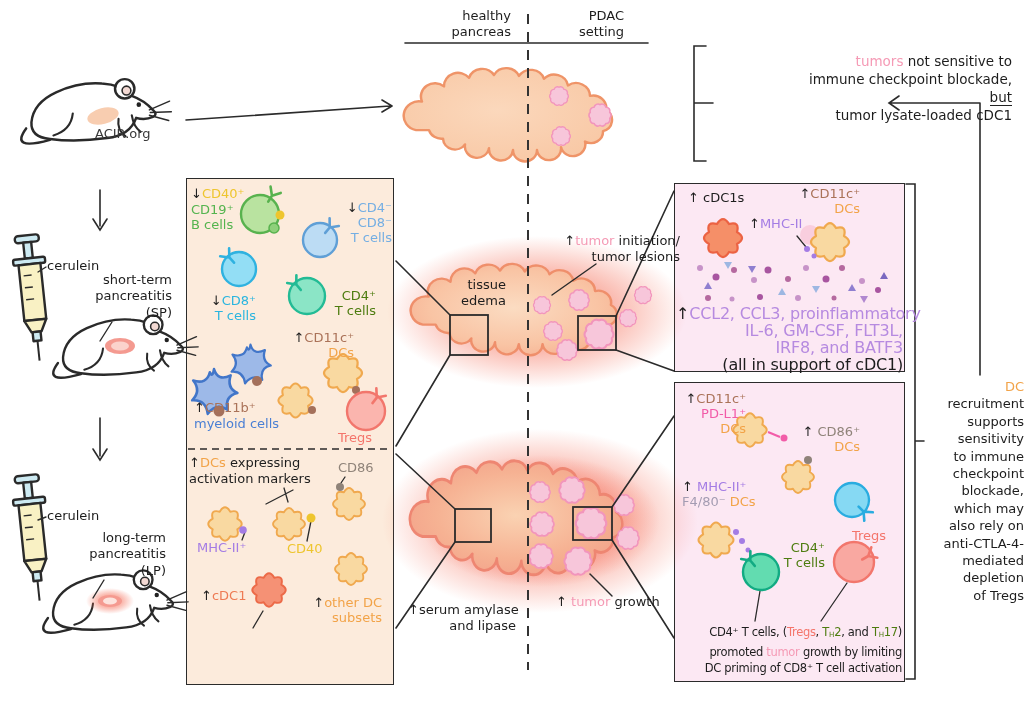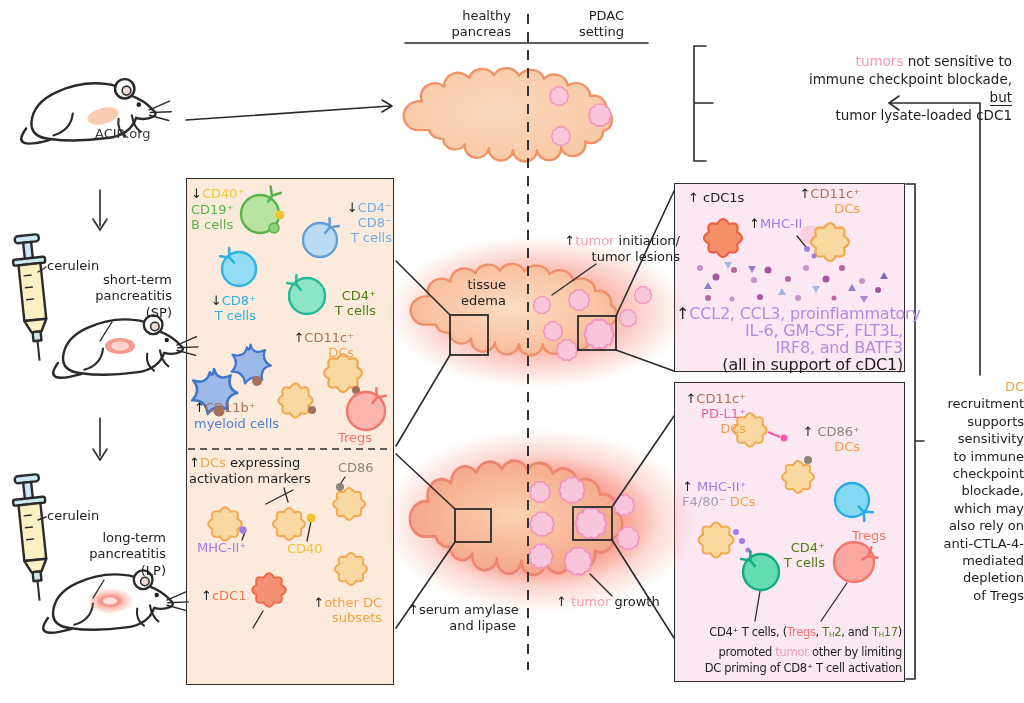--- a/index.html
+++ b/index.html
@@ -348,21 +348,21 @@
   <div class="lbl" style="left:682px;top:479px;line-height:15px">
     <span>↑ </span><span class="pu">MHC-II⁺</span><br>
     <span class="lg">F4/80⁻</span><span class="orr"> DCs</span>
   </div>
   <div class="lbl ctr" style="left:777px;top:540px;width:48px;line-height:15px">
     <span class="te">CD4⁺</span><br><span class="te">T cells</span>
   </div>
   <div class="lbl sa" style="left:852px;top:528px">Tregs</div>
   <div class="lbl ctr s11" style="left:678px;top:624px;width:224px;line-height:16.5px">
     <span>CD4⁺ T cells, (</span><span class="sa">Tregs</span><span>, </span><span class="te">T</span><span class="te sb">H</span><span class="te">2</span><span>, and </span><span class="te">T</span><span class="te sb">H</span><span class="te">17</span><span>)</span><br>
-    <span>promoted </span><span class="pk">tumor</span><span> other by limiting</span><br>
+    <span>promoted </span><span class="pk">tumor</span><span> growth by limiting</span><br>
     <span>DC priming of CD8⁺ T cell activation</span>
   </div>
 
   <div class="lbl ctr s13" style="left:926px;top:378px;width:98px;line-height:17.4px">
     <span class="orr">DC</span><br>
     <span>recruitment</span><br>
     <span>supports</span><br>
     <span>sensitivity</span><br>
     <span>to immune</span><br>
     <span>checkpoint</span><br>

